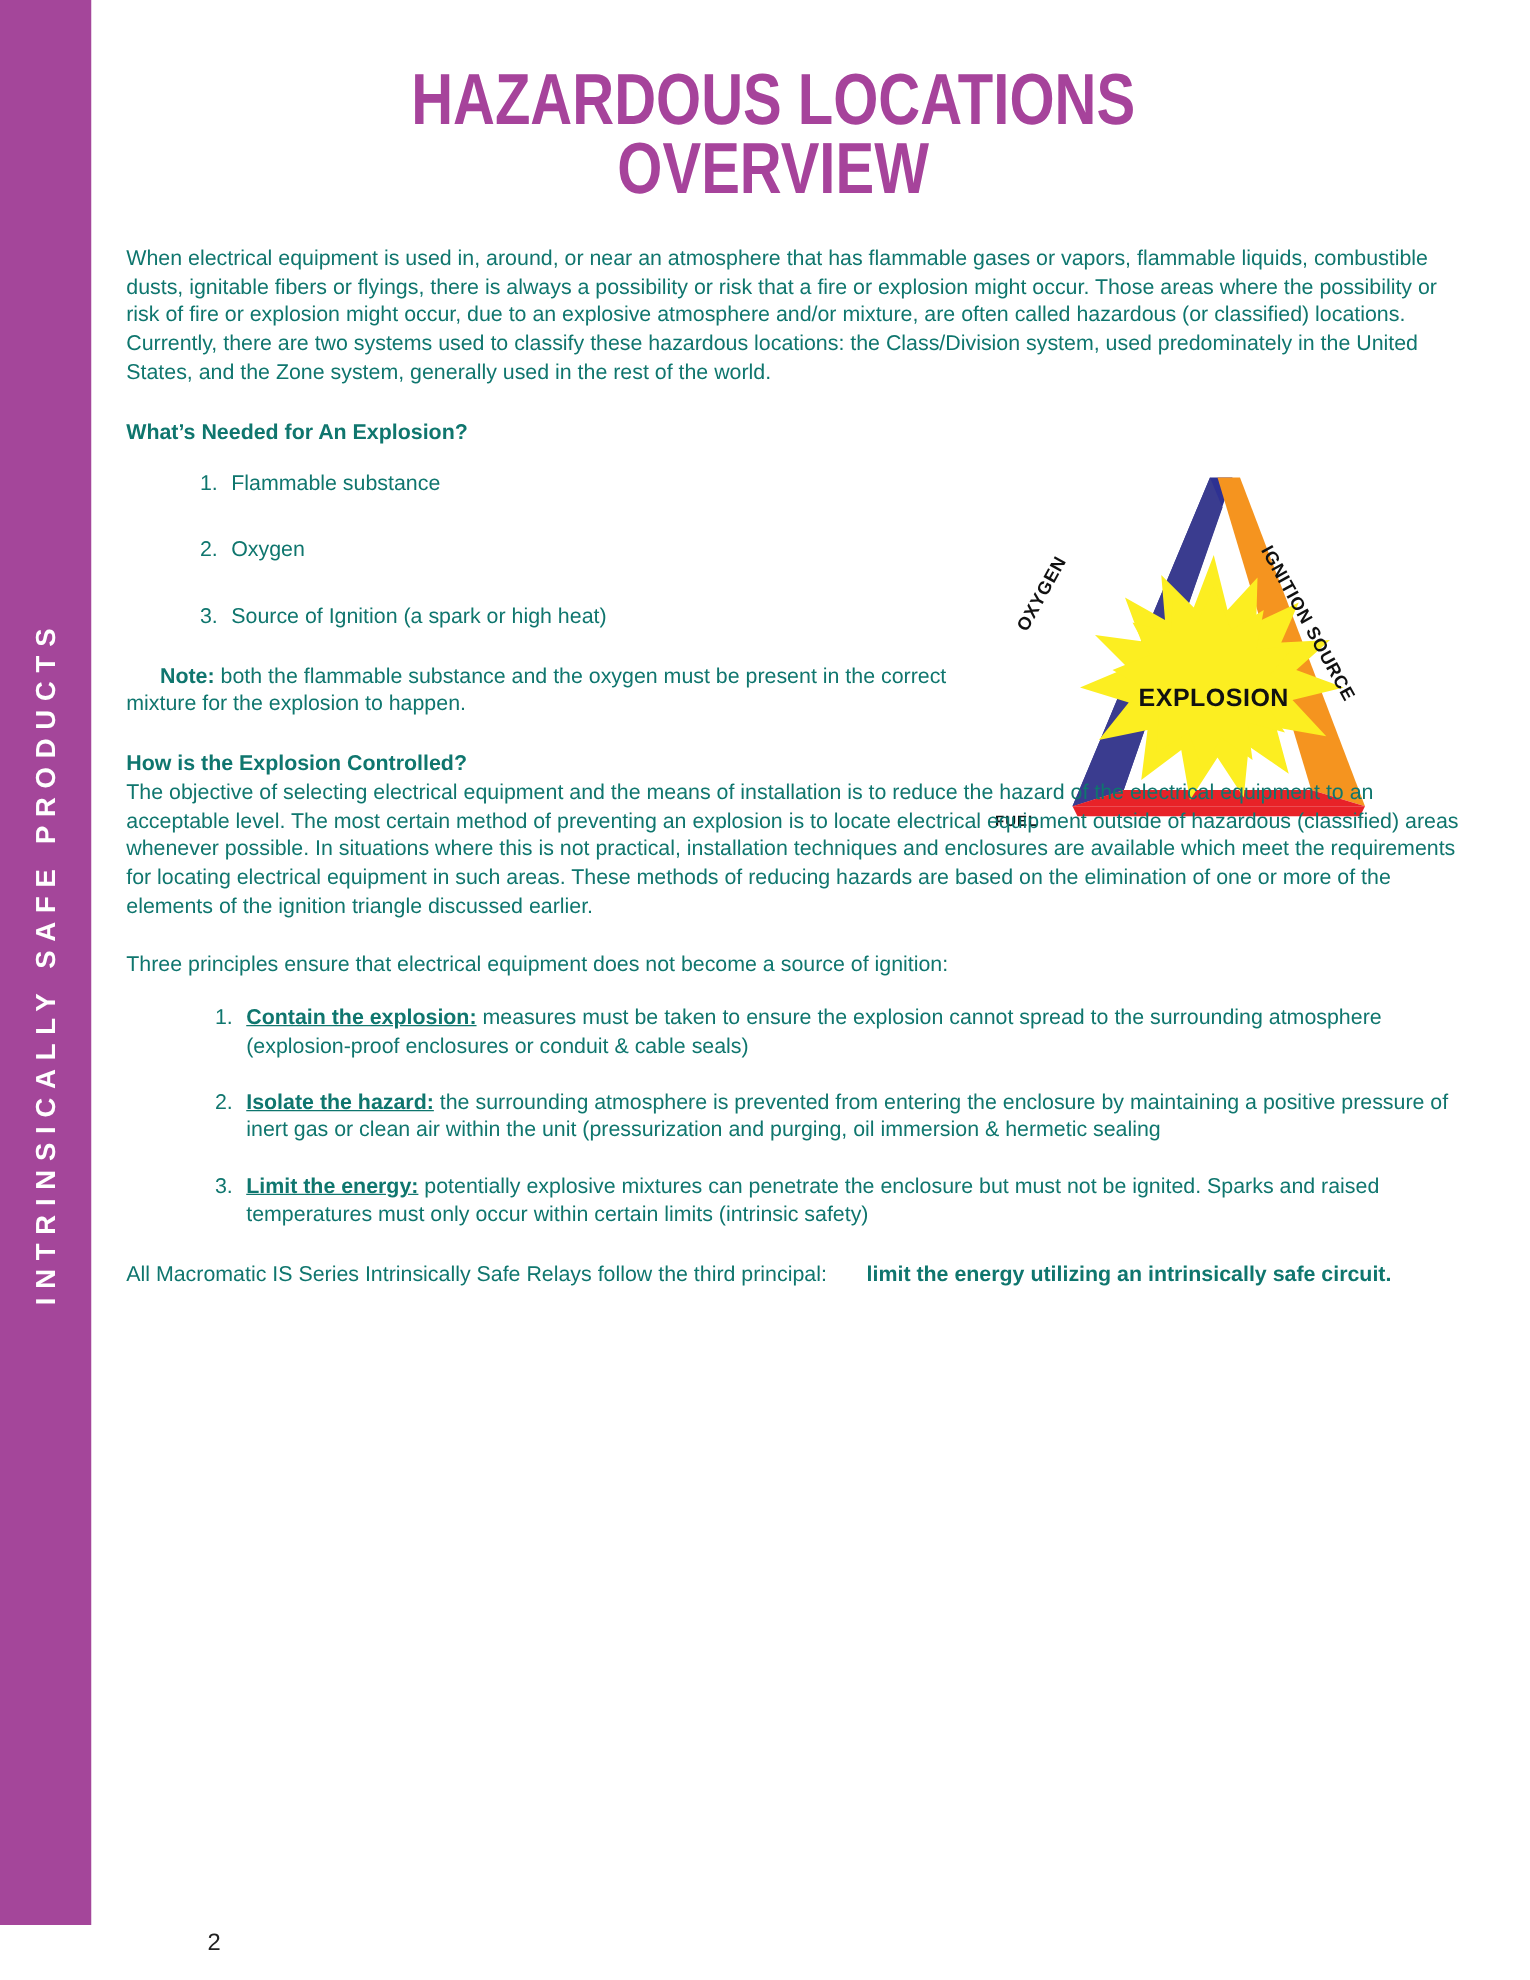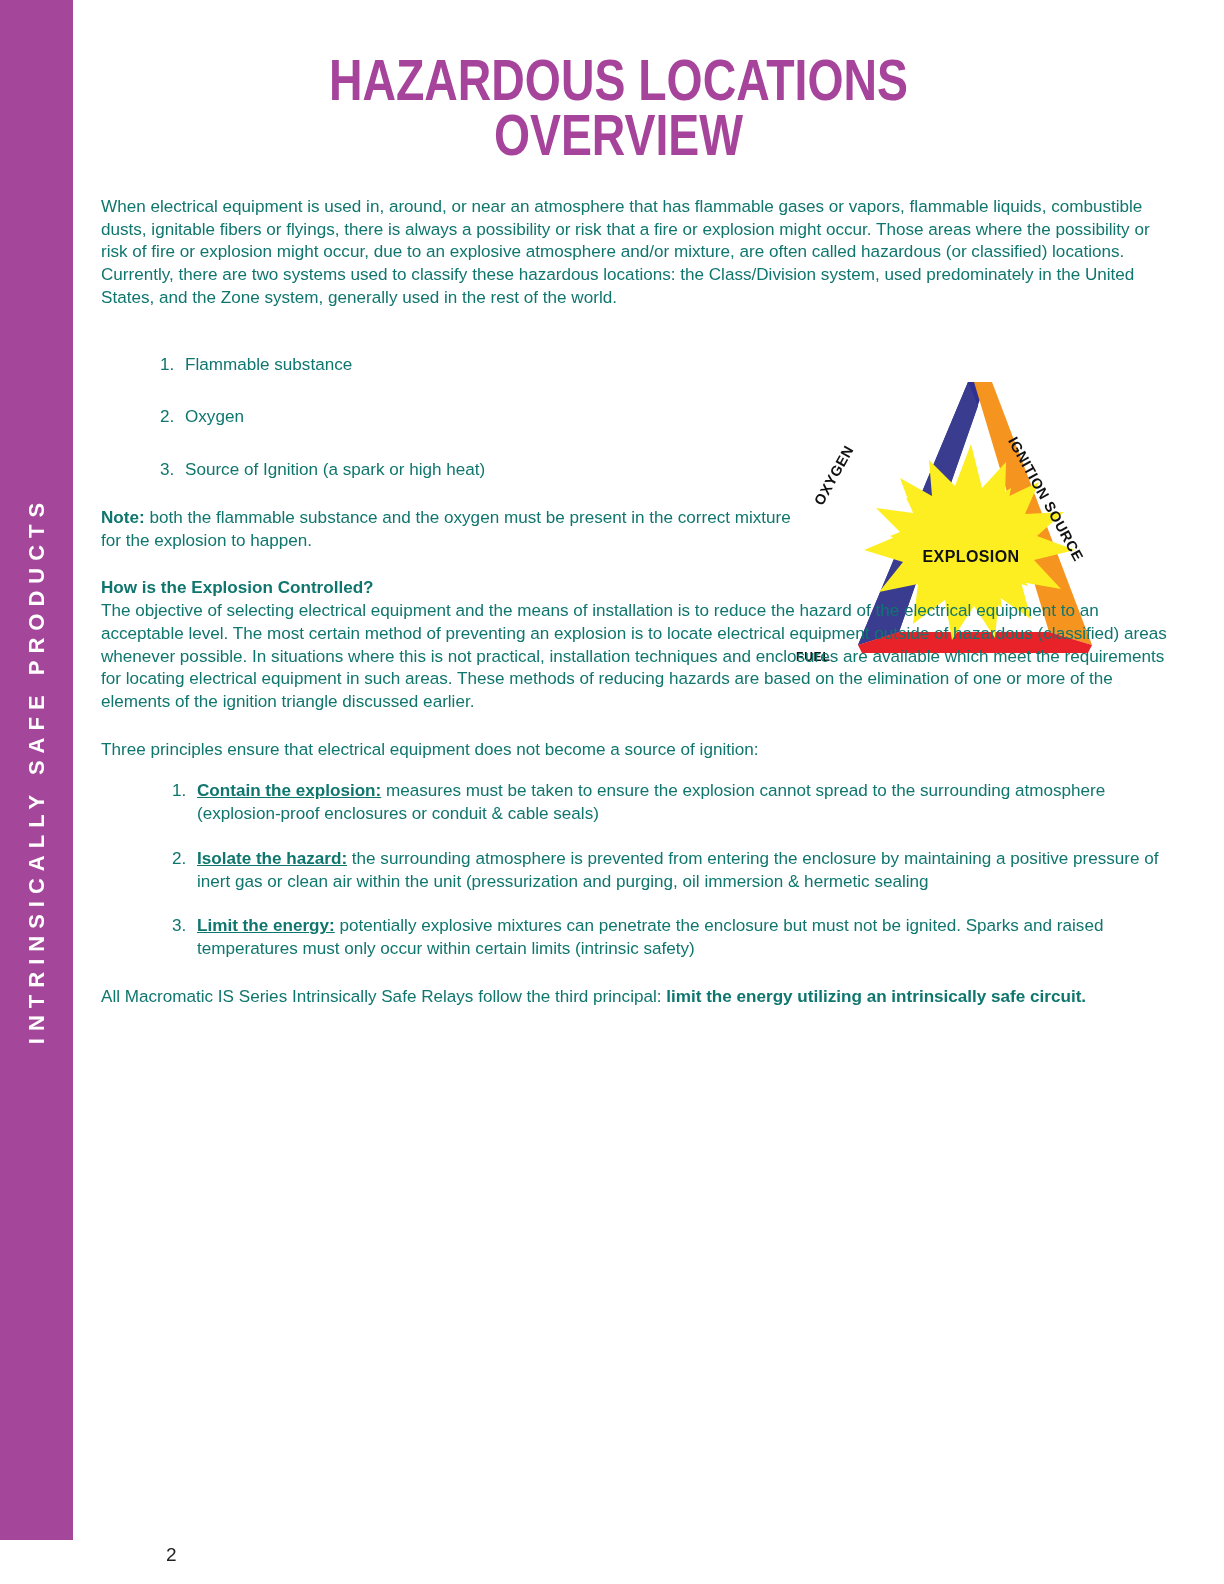--- a/index.html
+++ b/index.html
@@ -103,21 +103,21 @@
   ol.numlist > li {
     margin: 0 0 30px 0;
     padding-left: 6px;
   }
   ol.numlist.tight > li { margin-bottom: 22px; margin-left: 12px; }
   ol.numlist > li:last-child { margin-bottom: 0; }
   .lead {
     font-weight: bold;
     text-decoration: underline;
   }
-  .b { font-weight: bold; }
+  .b { font-weight: bold; margin-left: 27px; }
 
   
   #fire-triangle {
     position: absolute;
     left: 723px;
     top: 370px;
     width: 350px;
     height: 310px;
   }
   #fire-triangle svg { display: block; }
@@ -148,21 +148,21 @@
     top: 280px;
     text-align: left;
     font-size: 12px;
     letter-spacing: 0.8px;
   }
   #label-explosion {
     left: 0;
     right: 0;
     top: 178px;
     text-align: center;
-    font-size: 16px;
+    font-size: 20px;
     letter-spacing: 0.4px;
   }
 
   
   #page-number {
     position: absolute;
     left: 93px;
     bottom: 18px;
     font-size: 19px;
     color: #222222;
@@ -207,20 +207,21 @@
     <div class="tri-label" id="label-explosion">EXPLOSION</div>
     <div class="tri-label" id="label-fuel">FUEL</div>
   </div>
 
   <div id="body-area">
 
     <p class="para">When electrical equipment is used in, around, or near an atmosphere that has flammable gases or vapors, flammable liquids, combustible dusts, ignitable fibers or flyings, there is always a possibility or risk that a fire or explosion might occur. Those areas where the possibility or risk of fire or explosion might occur, due to an explosive atmosphere and/or mixture, are often called hazardous (or classified) locations. Currently, there are two systems used to classify these hazardous locations: the Class/Division system, used predominately in the United States, and the Zone system, generally used in the rest of the world.</p>
 
     <div class="gap-lg"></div>
 
+    <h2 class="head narrow">What’s Needed for An Explosion?</h2>
 
     <div class="gap-md"></div>
 
     <ol class="numlist">
       <li>Flammable substance</li>
       <li>Oxygen</li>
       <li>Source of Ignition (a spark or high heat)</li>
     </ol>
 
     <div class="gap-lg"></div>

